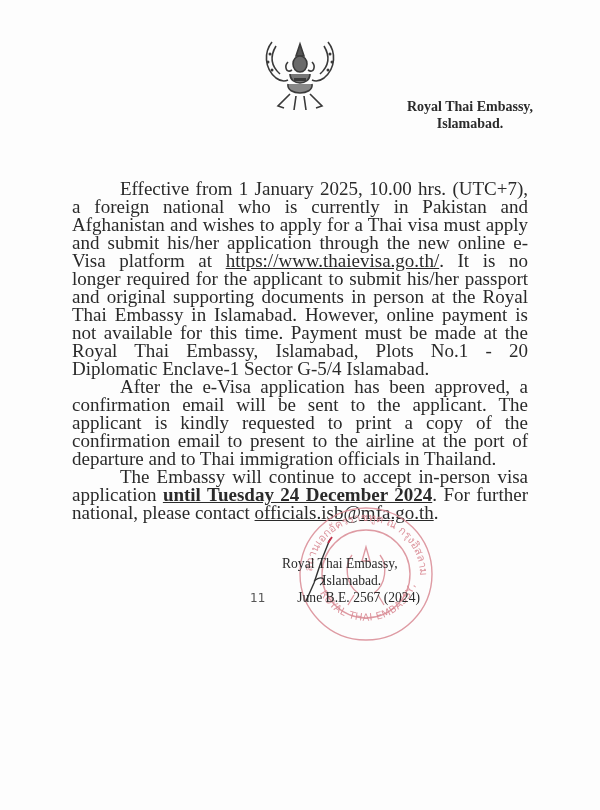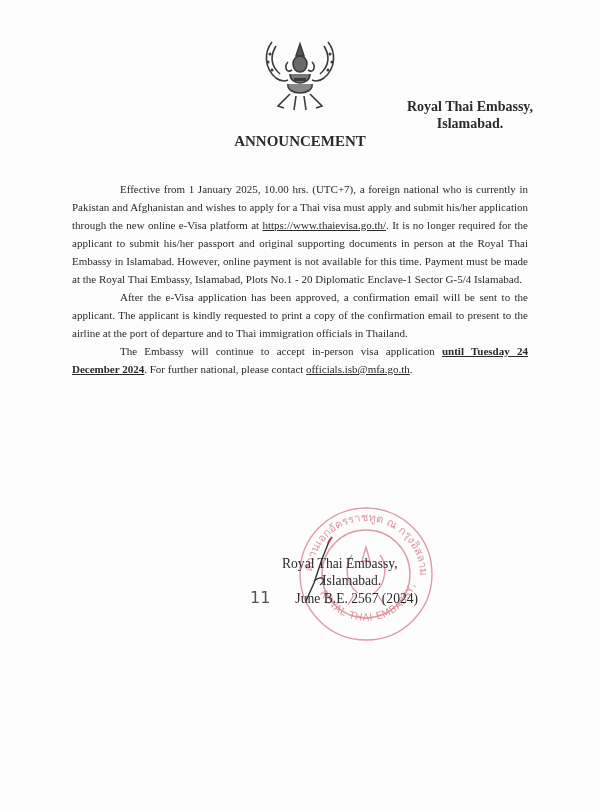--- a/index.html
+++ b/index.html
@@ -11,34 +11,34 @@
   .sender {
     position:absolute; left:400px; top:98px; width:140px; text-align:center;
     font-weight:bold; font-size:14px; line-height:17px; color:#2b2b2b;
   }
   .title {
     position:absolute; left:150px; top:133px; width:300px; text-align:center;
     font-weight:bold; font-size:15px; line-height:17px; color:#2b2b2b;
   }
   .body-text {
     position:absolute; left:72px; top:180px; width:456px;
-    font-size:11px; line-height:18px; text-align:justify; color:#2a2a2a;
+    font-size:19px; line-height:18px; text-align:justify; color:#2a2a2a;
   }
   .body-text p { margin:0; text-indent:48px; text-align:justify; }
   .u { text-decoration:underline; }
   .bu { text-decoration:underline; font-weight:bold; }
   .stamp { position:absolute; left:282px; top:505px; width:168px; height:138px; }
   .sig-block {
     position:absolute; left:250px; top:555px; width:230px;
     font-size:13.6px; line-height:17px; color:#2a2a2a;
   }
   .sig-line1 { position:absolute; left:32px; top:0; white-space:nowrap; }
   .sig-line2 { position:absolute; left:72px; top:17px; white-space:nowrap; }
   .sig-line3 { position:absolute; left:0; top:34px; white-space:nowrap; }
-  .sig-day { color:#555; font-family:"DejaVu Sans", sans-serif; font-size:16px; margin-right:25px; }
+  .sig-day { color:#555; font-family:"DejaVu Sans", sans-serif; font-size:12px; margin-right:32px; }
   .signature { position:absolute; left:292px; top:535px; width:60px; height:70px; }
 </style>
 </head>
 <body>
 
 <svg class="emblem" viewBox="0 0 84 84">
   <g fill="none" stroke="#3a3a3a" stroke-width="1.6">
 
     <path d="M14 8 C6 18,6 34,18 44 C22 47,26 48,30 46"></path>
     <path d="M18 12 C12 22,13 32,22 40"></path>
@@ -70,21 +70,20 @@
     <rect x="36" y="44" width="12" height="3"></rect>
   </g>
 </svg>
 
 <div class="sender">
   <div>Royal Thai Embassy,</div>
   <div>Islamabad.</div>
 </div>
 
 <div class="title">
-  <div>ANNOUNCEMENT</div>
 </div>
 
 <div class="body-text">
   <p><span>Effective from 1 January 2025, 10.00 hrs. (UTC+7), a foreign national who is currently in Pakistan and Afghanistan and wishes to apply for a Thai visa must apply and submit his/her application through the new online e-Visa platform at </span><span class="u">https://www.thaievisa.go.th/</span><span>. It is no longer required for the applicant to submit his/her passport and original supporting documents in person at the Royal Thai Embassy in Islamabad. However, online payment is not available for this time. Payment must be made at the Royal Thai Embassy, Islamabad, Plots No.1 - 20 Diplomatic Enclave-1 Sector G-5/4 Islamabad.</span></p>
   <p>After the e-Visa application has been approved, a confirmation email will be sent to the applicant. The applicant is kindly requested to print a copy of the confirmation email to present to the airline at the port of departure and to Thai immigration officials in Thailand.</p>
   <p><span>The Embassy will continue to accept in-person visa application </span><span class="bu">until Tuesday 24 December 2024</span><span>. For further national, please contact </span><span class="u">officials.isb@mfa.go.th</span><span>.</span></p>
 </div>
 
 <svg class="stamp" viewBox="0 0 168 138">
   <defs>

